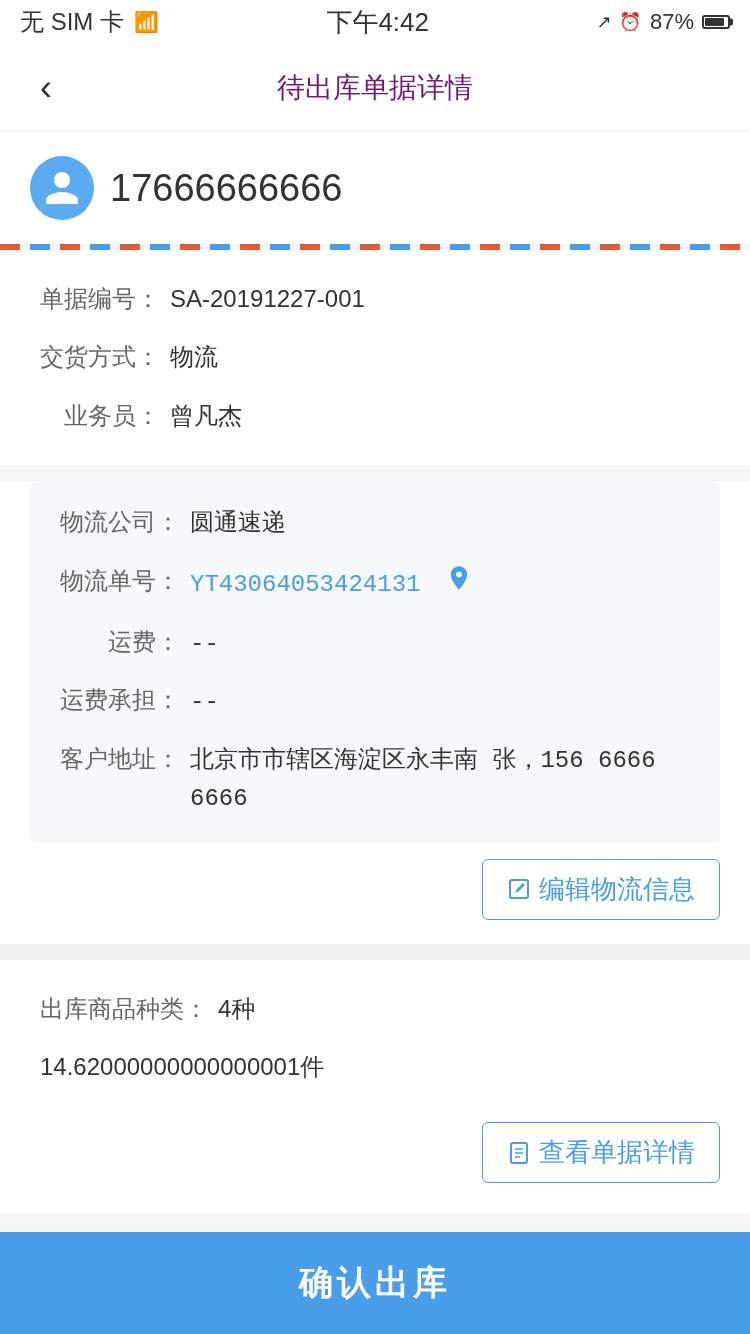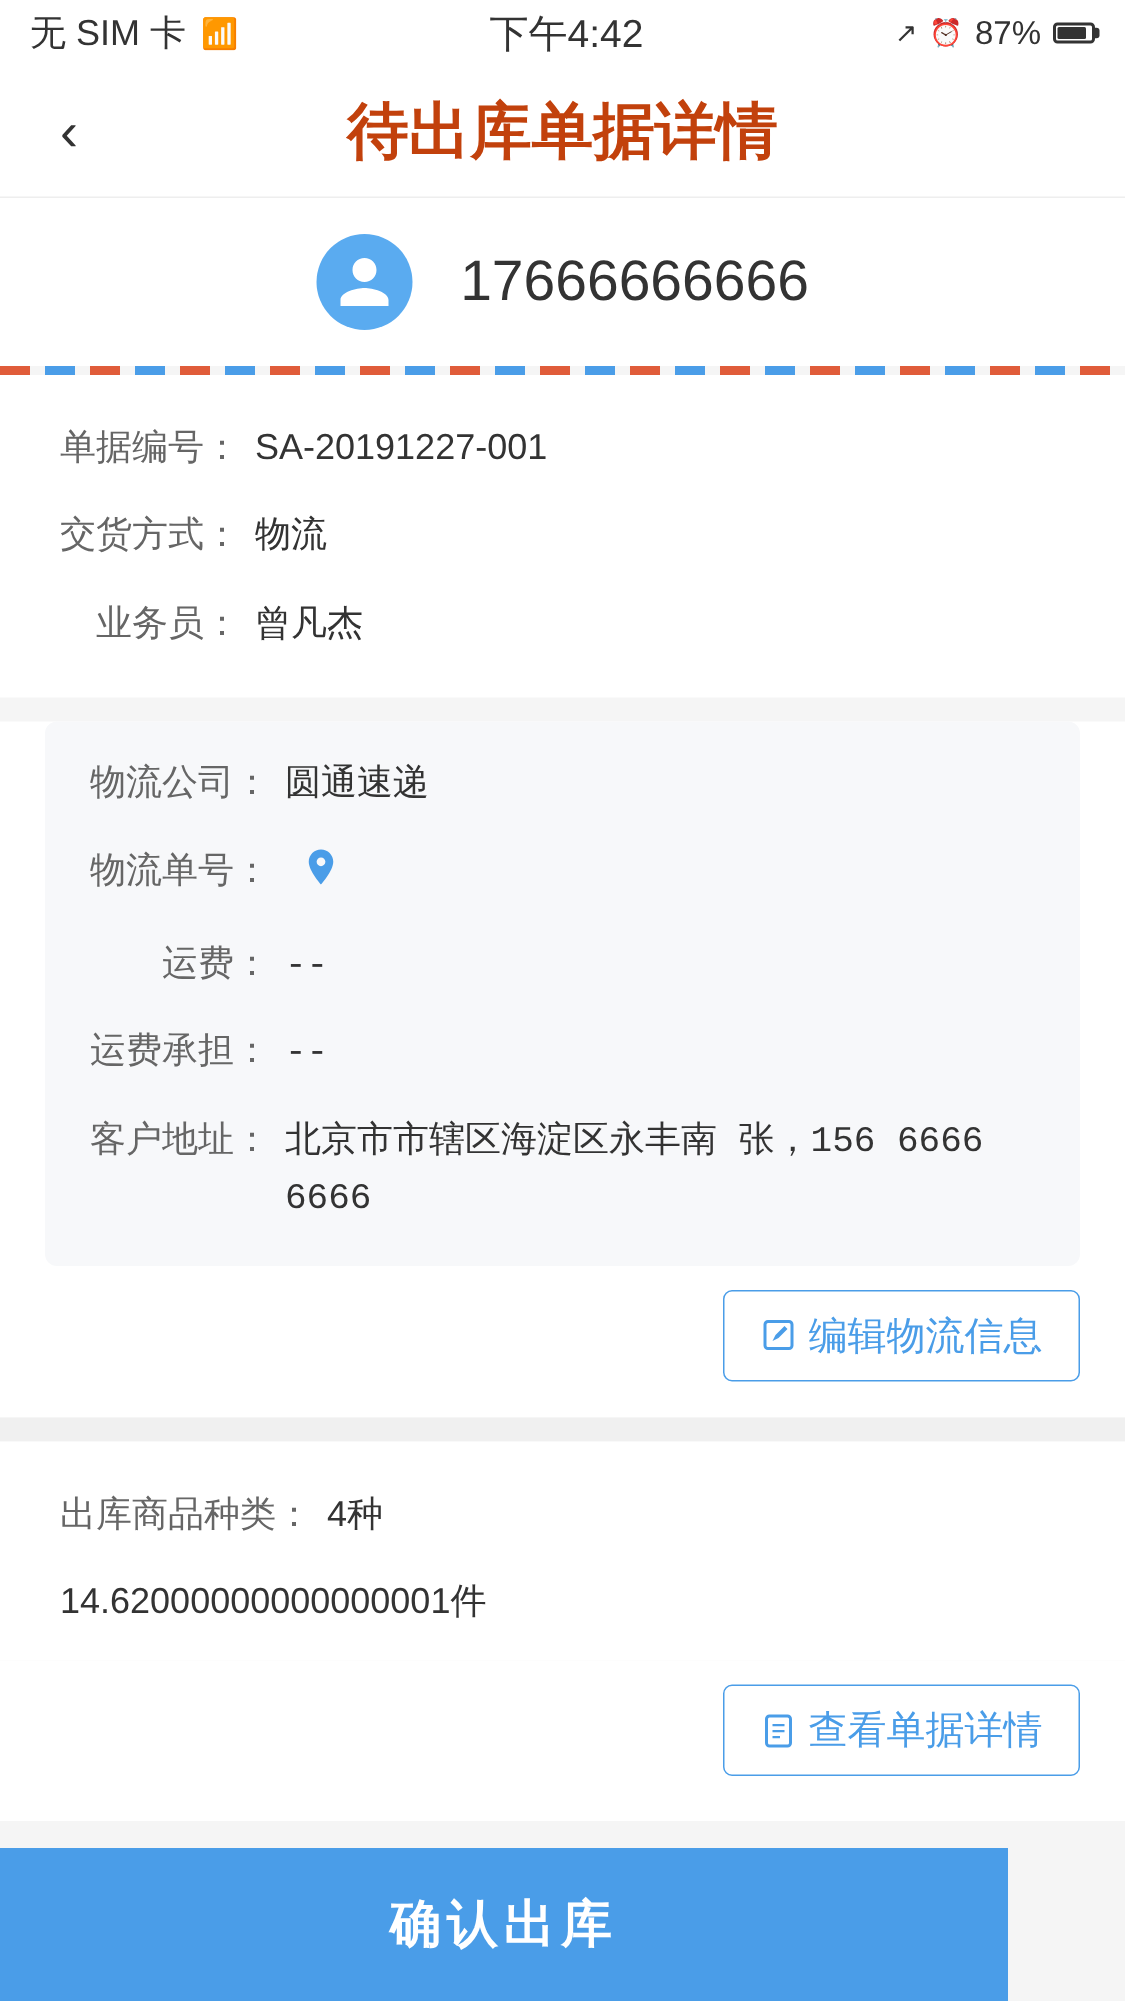--- a/index.html
+++ b/index.html
@@ -47,34 +47,33 @@
     .back-btn {
       font-size: 36px;
       color: #333;
       cursor: pointer;
       padding: 10px;
     }
     .nav-title {
       position: absolute;
       left: 50%;
       transform: translateX(-50%);
-      font-size: 41px;
-      font-weight: 700;
-      color: #c2410c;
+      font-size: 28px;
+      font-weight: 400;
+      color: #701a75;
     }
 
     
     .user-section {
       background: #fff;
       padding: 24px 30px;
       display: flex;
       align-items: center;
-      gap: 32px;
+      gap: 16px;
       border-bottom: none;
-      justify-content: center;
     }
     .user-avatar {
       width: 64px; height: 64px;
       background: #5aabf0;
       border-radius: 50%;
       display: flex; align-items: center; justify-content: center;
     }
     .user-avatar svg { width: 40px; height: 40px; fill: white; }
     .user-phone { font-size: 38px; font-weight: 500; color: #333; }
 
@@ -181,21 +180,21 @@
       align-items: center;
       gap: 8px;
       cursor: pointer;
       background: #fff;
     }
 
     
     .confirm-btn-container {
       position: fixed;
       bottom: 0;
-      width: 672px;
+      width: 750px;
       background: #4a9de8;
       padding: 28px 0;
       text-align: center;
     }
     .confirm-btn-text {
       color: #fff;
       font-size: 34px;
       font-weight: 600;
       letter-spacing: 4px;
     }
@@ -260,20 +259,21 @@
 
   <div style="background:#fff; margin-bottom: 0;">
     <div class="gray-card" style="margin: 0 30px 0 30px; font-family: Liberation Mono, monospace;">
       <div class="info-row">
         <span class="info-label">物流公司：</span>
         <span class="info-value">圆通速递</span>
       </div>
       <div class="info-row">
         <span class="info-label">物流单号：</span>
         <span class="info-value blue">
+          <span>YT43064053424131</span>
           <span class="location-pin">
             <svg width="28" height="28" viewBox="0 0 24 24" fill="#4a9de8" xmlns="http://www.w3.org/2000/svg">
               <path d="M12 2C8.13 2 5 5.13 5 9c0 5.25 7 13 7 13s7-7.75 7-13c0-3.87-3.13-7-7-7zm0 9.5c-1.38 0-2.5-1.12-2.5-2.5s1.12-2.5 2.5-2.5 2.5 1.12 2.5 2.5-1.12 2.5-2.5 2.5z"></path>
             </svg>
           </span>
         </span>
       </div>
       <div class="info-row">
         <span class="info-label">运费：</span>
         <span class="info-value">--</span>

